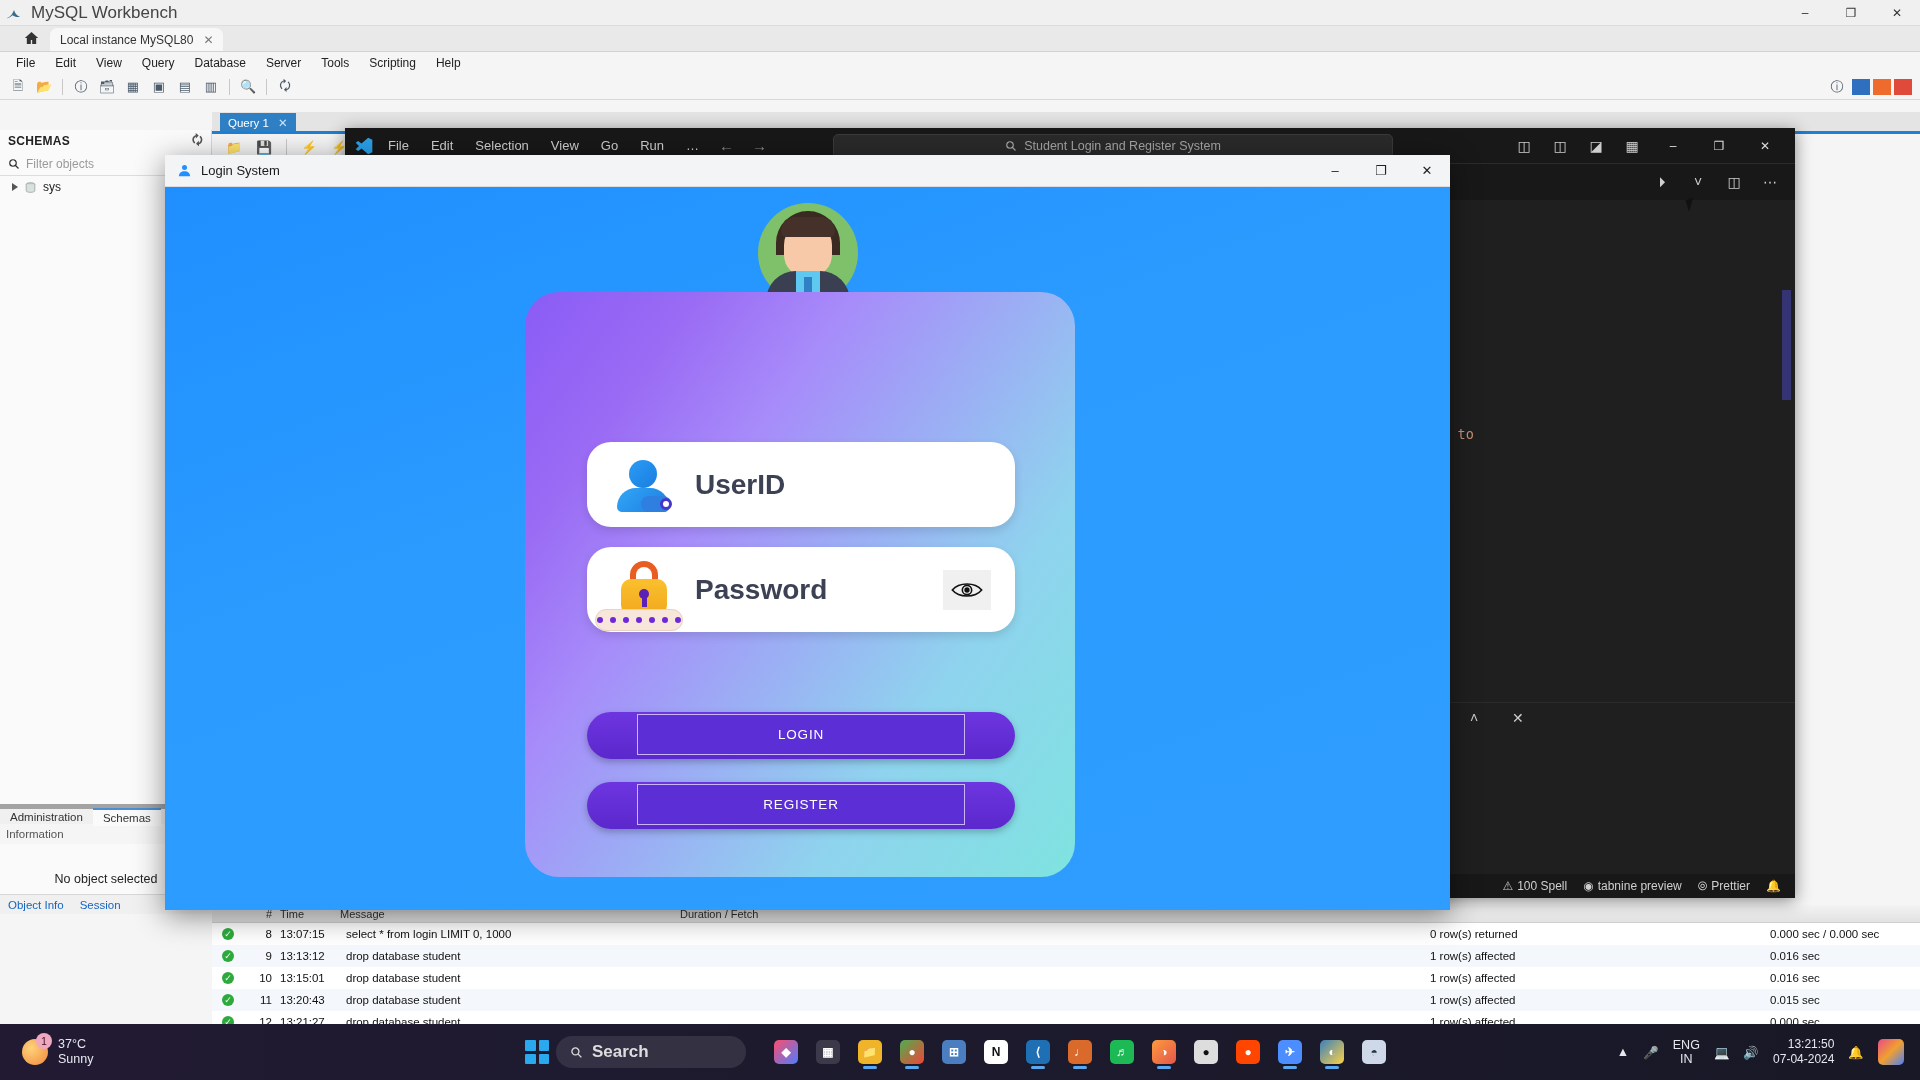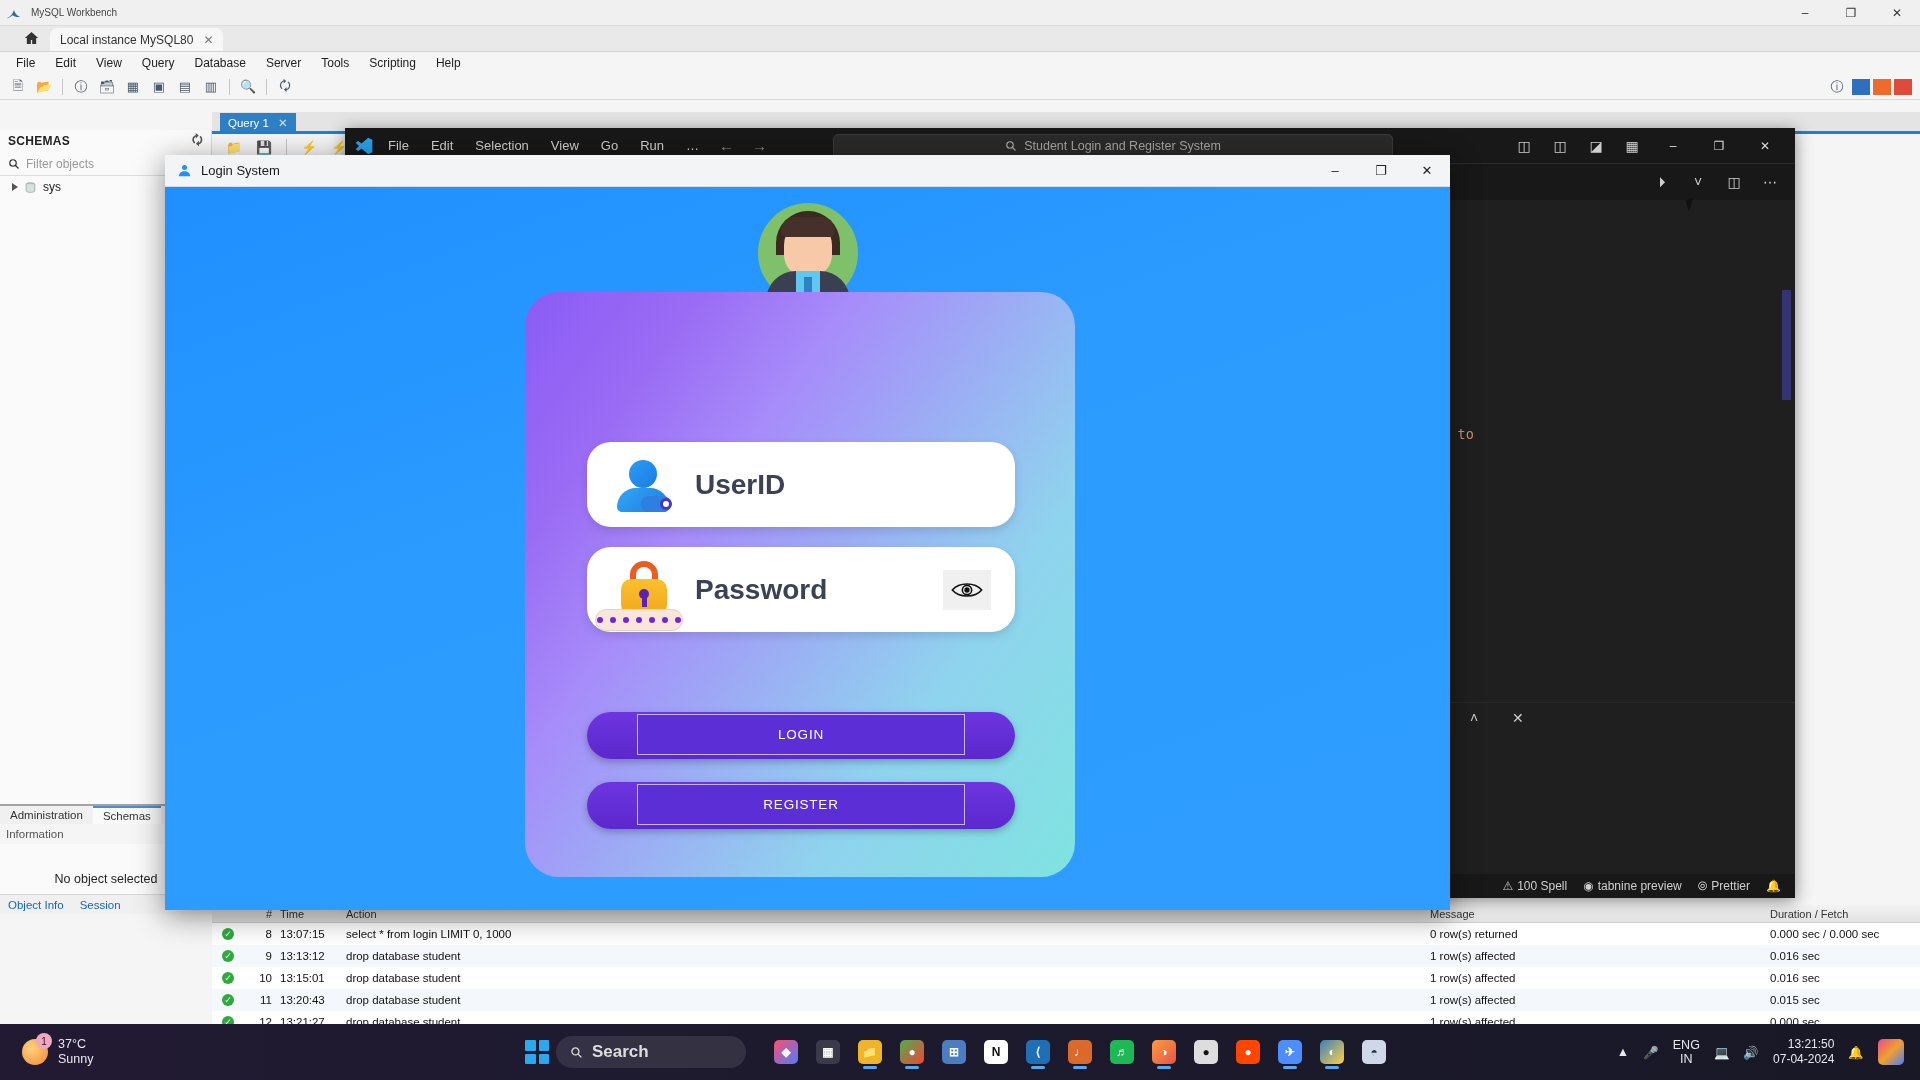--- a/index.html
+++ b/index.html
@@ -11,21 +11,21 @@
   }
   #screen { position: relative; width: 1920px; height: 1080px; }
 
   
   .wb { position:absolute; left:0; top:0; width:1920px; height:1024px; background:#f5f5f5; }
   .wb-titlebar {
     height:26px; background:#f0f0f0; display:flex; align-items:center;
     border-bottom:1px solid #dcdcdc; position:relative;
   }
   .wb-logo { width:18px; height:18px; margin-left:5px; margin-right:8px; }
-  .wb-title { font-size:10px; color:#444; }
+  .wb-title { font-size:17px; color:#444; }
   .wb-wincontrols { position:absolute; right:0; top:0; display:flex; height:26px; }
   .wb-wc { width:46px; height:26px; display:flex; align-items:center; justify-content:center; font-size:12px; color:#333; }
 
   .wb-tabrow { height:26px; background:#e9e9e9; display:flex; align-items:flex-end; padding-left:16px;
                border-bottom:1px solid #d2d2d2; }
   .wb-home { width:30px; height:26px; display:flex; align-items:center; justify-content:center; }
   .wb-tab { height:23px; background:#f7f7f7; border-radius:7px 7px 0 0; display:flex; align-items:center;
             padding:0 10px; font-size:12px; color:#333; gap:10px; margin-left:4px; }
   .wb-tab .x { color:#777; font-size:12px; }
 
@@ -56,21 +56,21 @@
   .schemas-hdr { height:22px; display:flex; align-items:center; padding:0 8px; font-size:12px;
                  font-weight:bold; color:#222; letter-spacing:.3px; }
   .schemas-hdr .r { margin-left:auto; color:#555; font-size:12px; }
   .filter-row { height:24px; display:flex; align-items:center; gap:6px; padding:0 8px;
                 border-bottom:1px solid #dddddd; }
   .filter-row .ph { font-size:12px; color:#999; }
   .tree-item { height:22px; display:flex; align-items:center; gap:6px; padding-left:12px; font-size:12px; color:#222; }
   .tri { width:0;height:0;border-left:6px solid #555;border-top:4px solid transparent;border-bottom:4px solid transparent; }
 
   .side-tabs { position:absolute; left:0; bottom:0; width:212px; }
-  .side-tabrow { height:20px; display:flex; align-items:center; border-top:2px solid #a3a3a3; background:#f0f0f0; }
+  .side-tabrow { height:20px; display:flex; align-items:center; border-top:5px solid #a3a3a3; background:#f0f0f0; }
   .side-tab { font-size:11.5px; color:#333; padding:2px 10px; }
   .side-tab.active { background:#fafafa; border-top:2px solid #4a8fd4; }
   .info-hdr { height:20px; font-size:11.5px; color:#555; padding-left:6px; display:flex; align-items:center; background:#f5f5f5;}
   .info-body { height:70px; display:flex; align-items:center; justify-content:center; font-size:12.5px; color:#222; background:#fafafa;}
 
   .bottom-tabs { position:absolute; left:0; bottom:0; width:212px; height:20px; display:flex; align-items:center;
                  background:#f0f0f0; border-top:1px solid #d8d8d8; }
   .bt { font-size:11.5px; padding:0 8px; color:#1566c0; }
 
   
@@ -351,21 +351,20 @@
       <div class="tb-ico" style="color:#d9a300">⚡</div>
       <div class="tb-ico" style="color:#d9a300">⚡</div>
       <div class="tb-ico" style="color:#d9a300">⚡</div>
     </div>
 
     <div class="results">
       <div class="res-hdr">
         <div class="c-ok"></div>
         <div class="c-idx">#</div>
         <div class="c-time">Time</div>
-        <div class="c-action">Action</div>
         <div class="c-msg">Message</div>
         <div class="c-dur">Duration / Fetch</div>
       </div>
       <div class="res-row">
         <div class="c-ok">
             <span class="ok-dot">✓</span>
           </div>
         <div class="c-idx">8</div>
         <div class="c-time">13:07:15</div>
         <div class="c-action">select * from login LIMIT 0, 1000</div>

